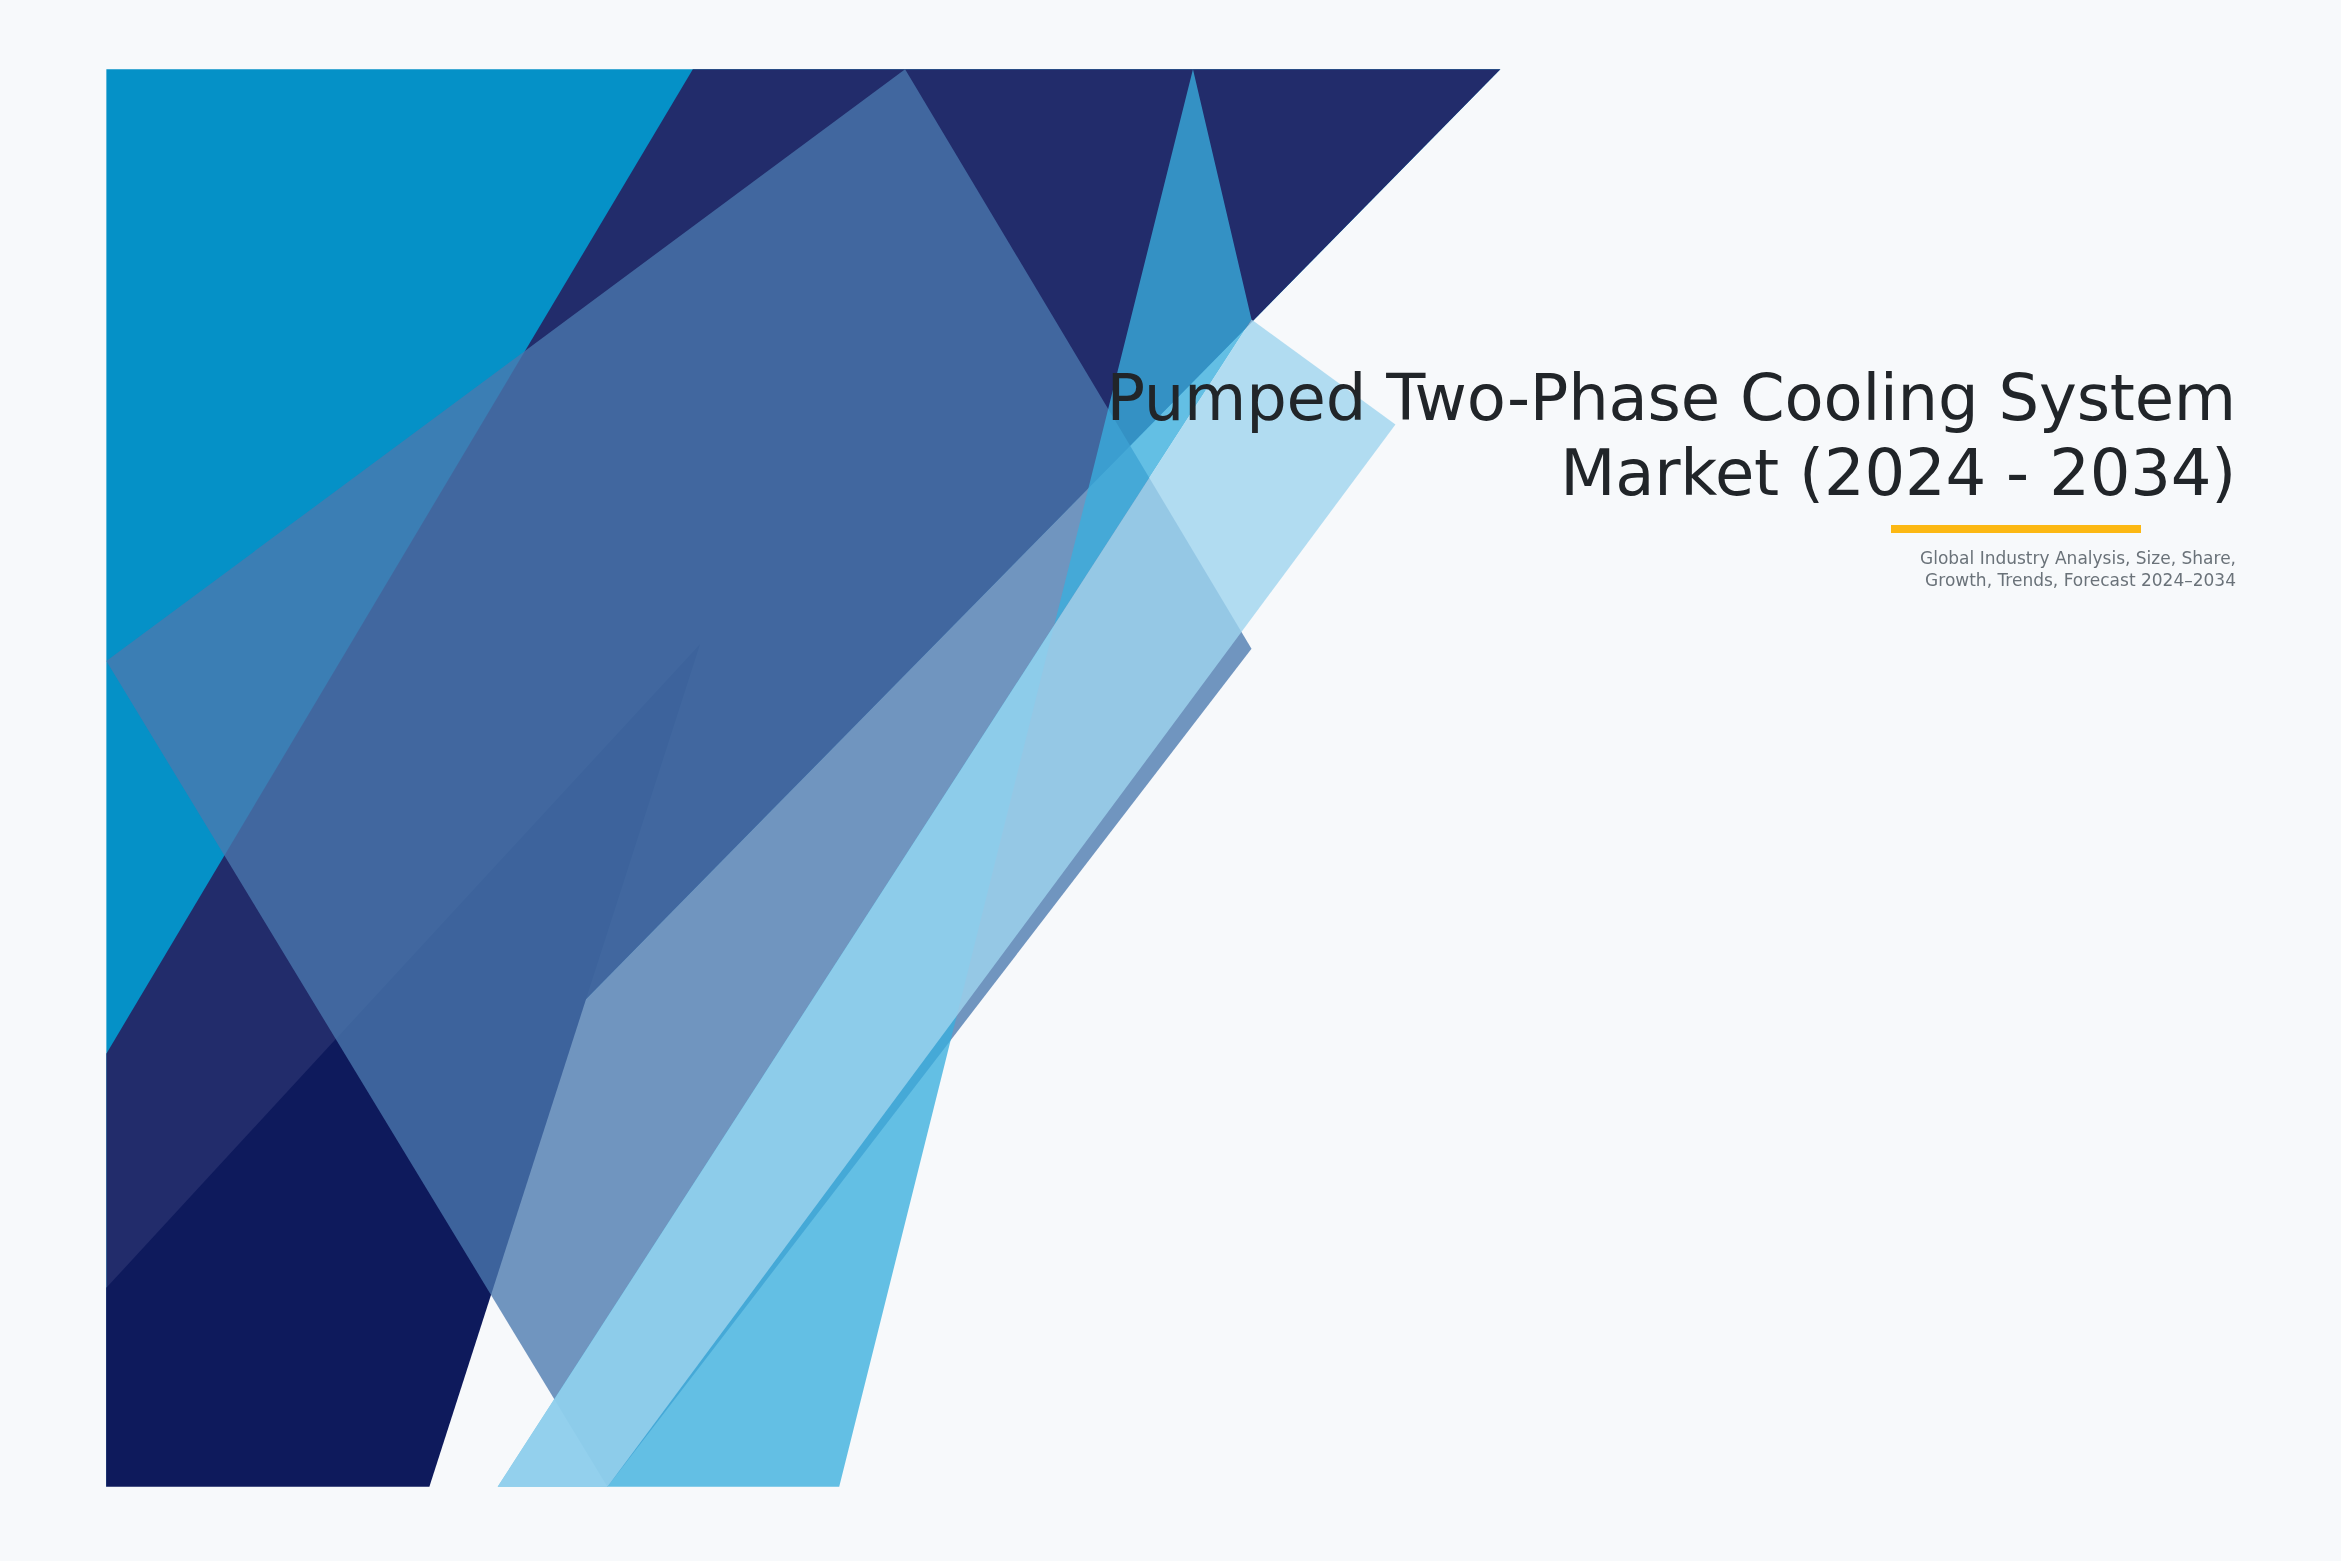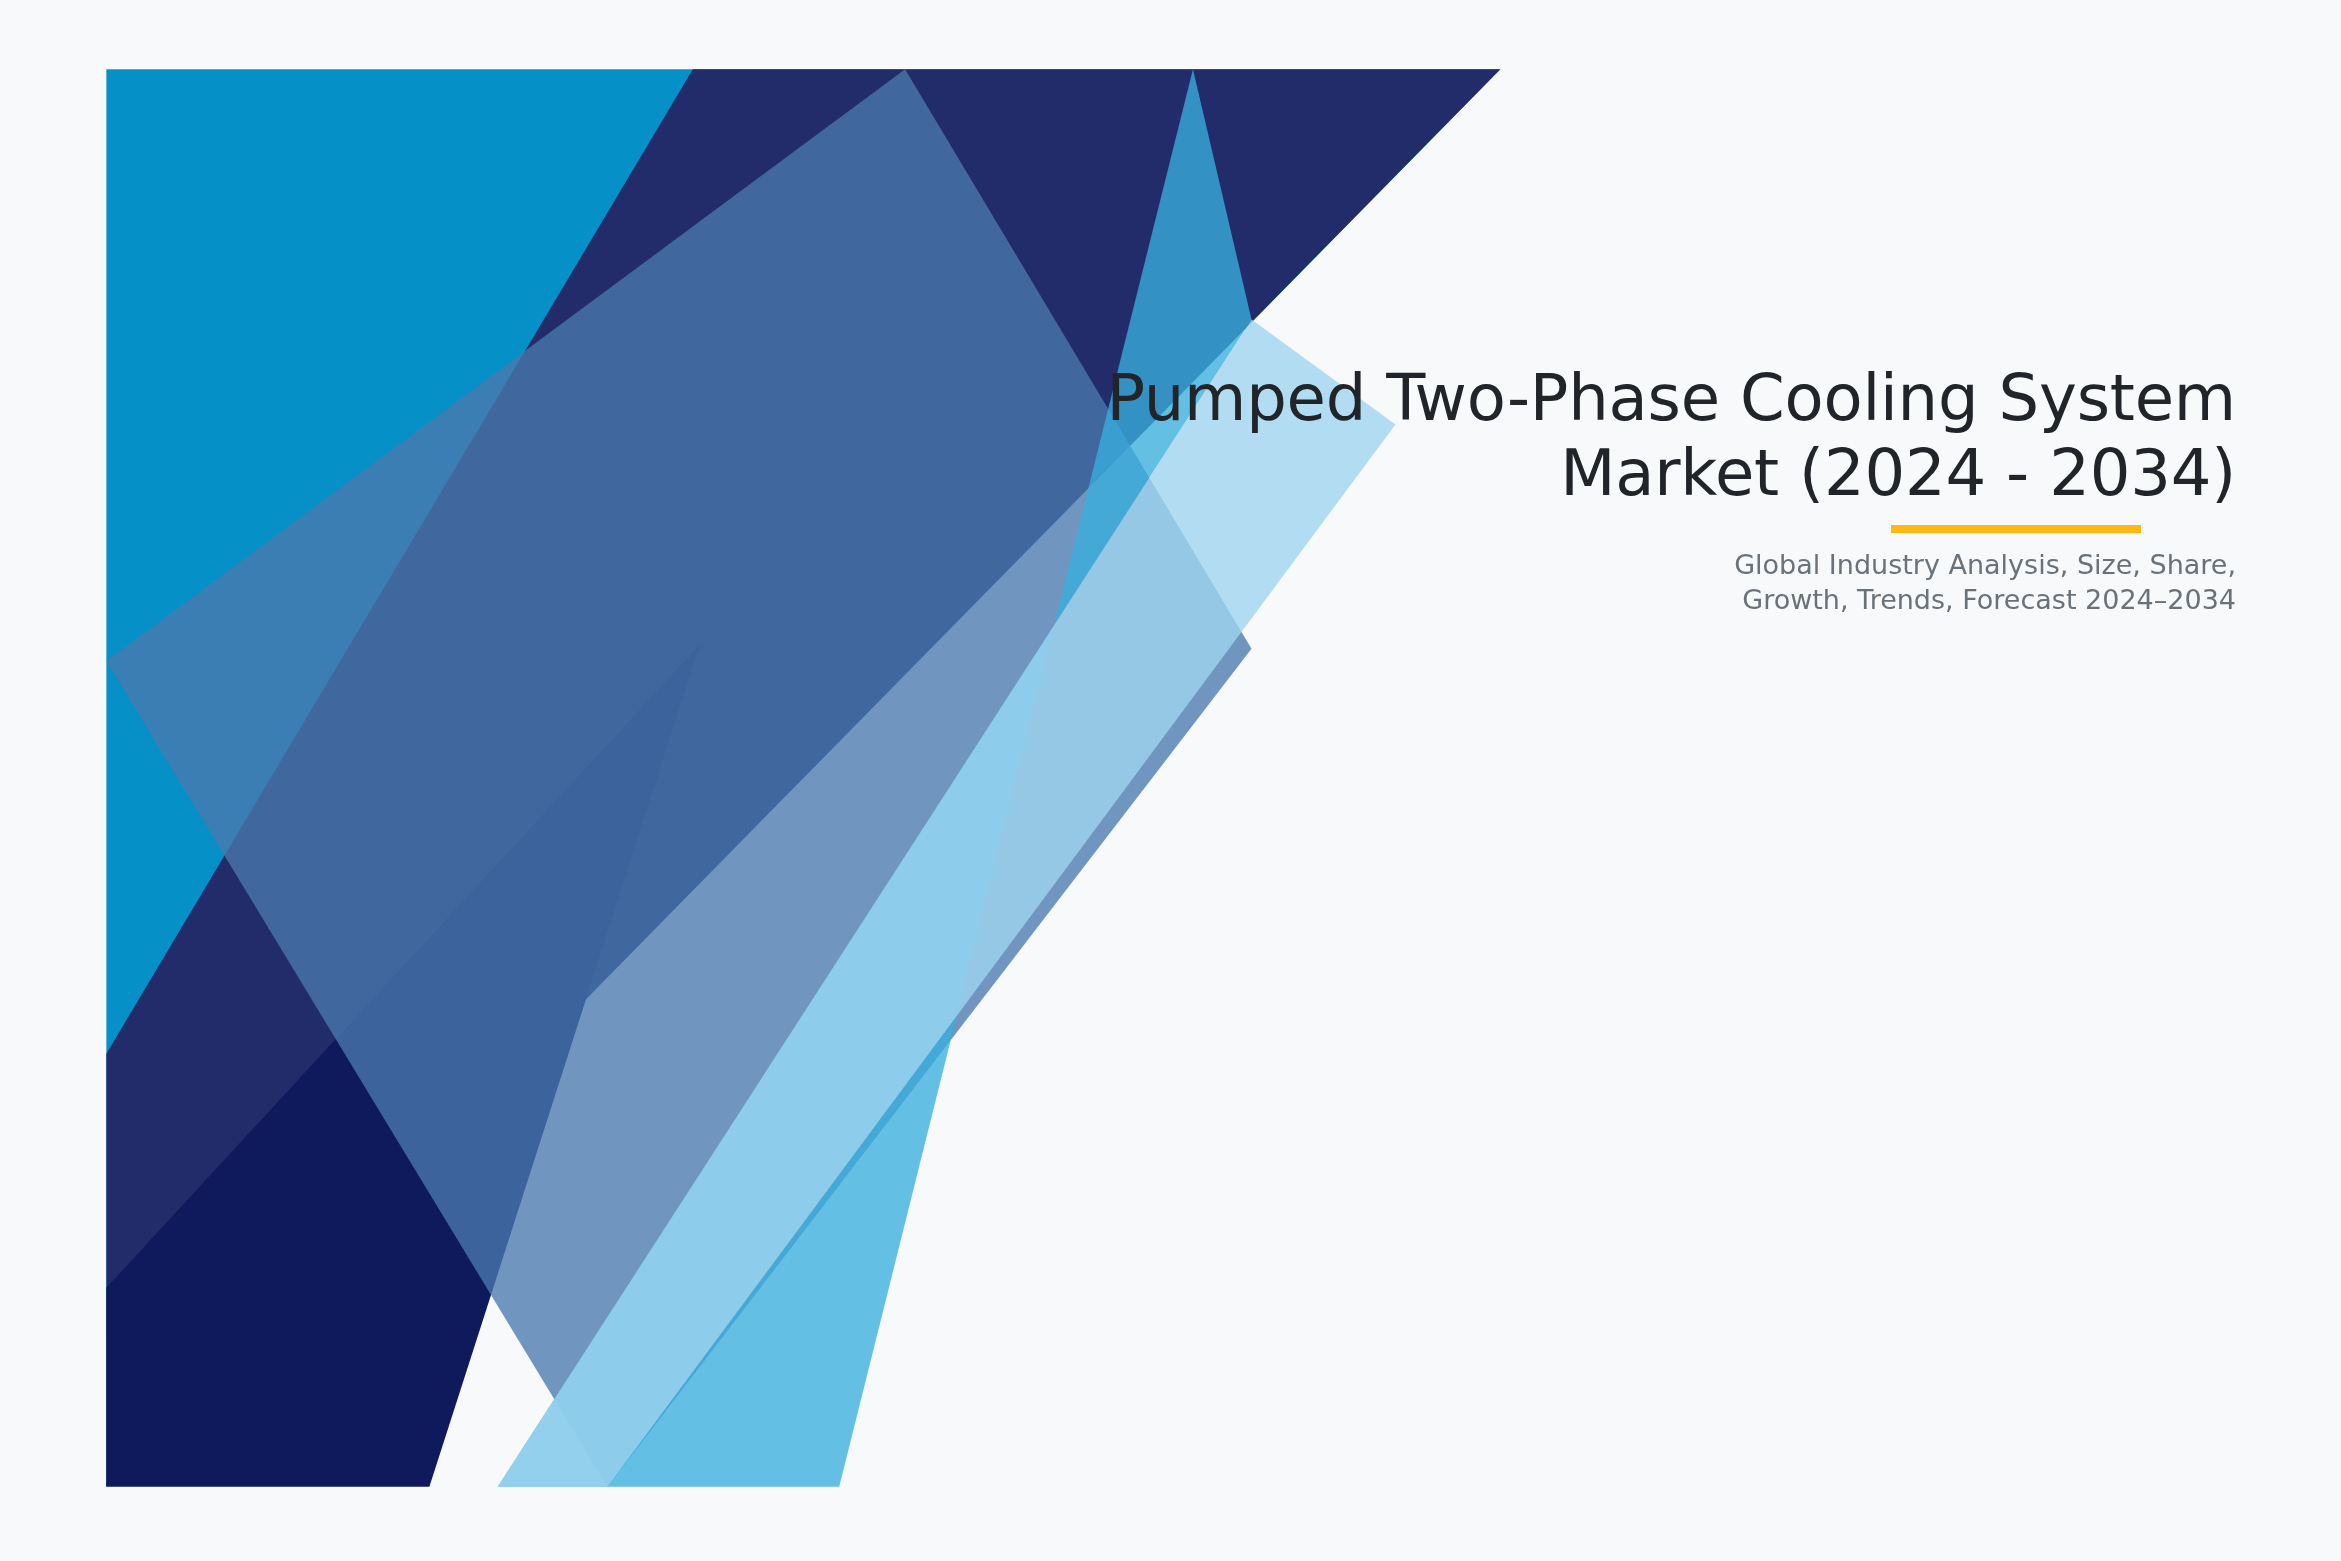--- a/index.html
+++ b/index.html
@@ -55,21 +55,21 @@
     top: 525px;
     width: 250px;
     height: 7.8px;
     background: #fcb813;
     z-index: 4;
   }
 
   #report-subtitle {
     margin: 0;
     padding-top: 36px;
-    font-size: 27px;
+    font-size: 17px;
     line-height: 1.30;
     font-weight: 400;
     color: #6a7279;
     white-space: pre-line;
     position: relative;
     z-index: 3;
   }
 </style>
 </head>
 <body>

